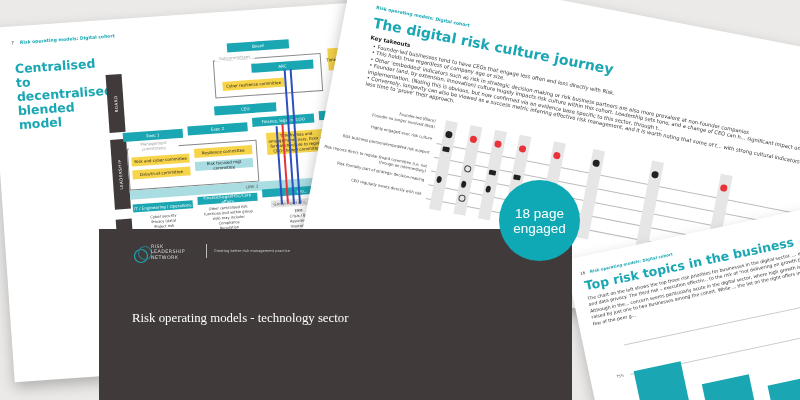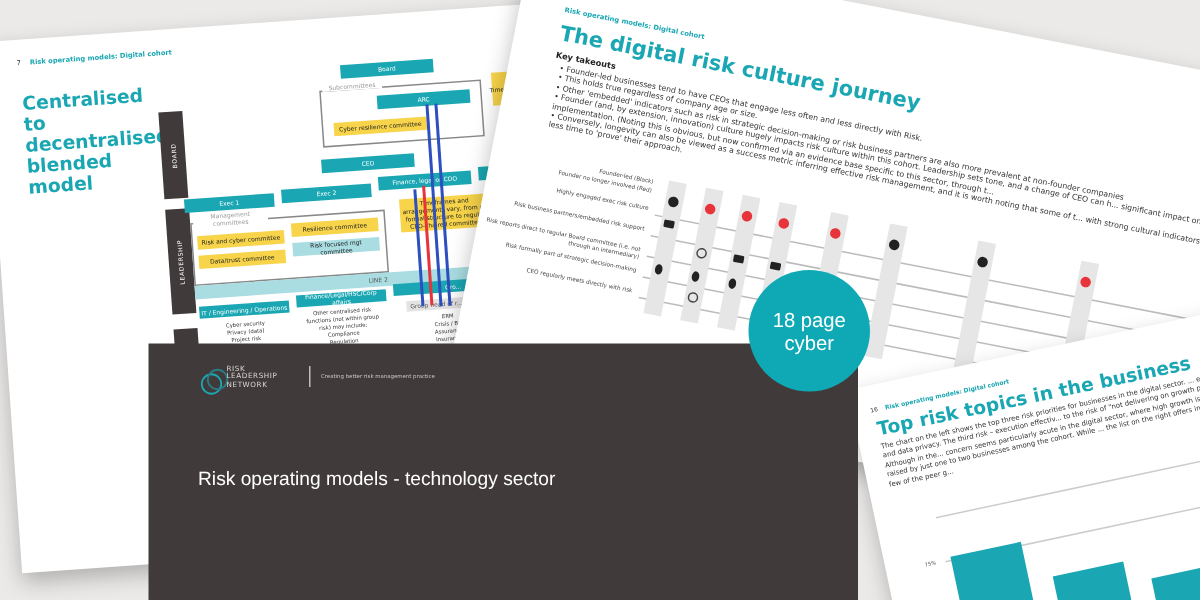--- a/index.html
+++ b/index.html
@@ -47,21 +47,21 @@
   .bar { position: absolute; background: #1aa7b3; bottom: 0; }
   .gridline { position: absolute; height: 0.6px; background: #ccc; }
   .ytick { position: absolute; font-size: 3.5px; color: #555; }
 
   
   .cover { position: absolute; left: 99px; top: 229px; width: 473px; height: 171px; background: #403b3a; }
   .cover .logo { position: absolute; left: 33px; top: 16px; width: 30px; height: 20px; }
   .cover .brand { position: absolute; left: 52px; top: 15px; font-size: 4.8px; line-height: 5.4px; color: #d9d9d9; letter-spacing: 0.4px; }
   .cover .sep { position: absolute; left: 107px; top: 15px; width: 1px; height: 14px; background: #bdbdbd; }
   .cover .tagline { position: absolute; left: 115px; top: 20px; font-size: 3.6px; color: #c8c8c8; }
-  .cover .title { position: absolute; left: 33px; top: 82px; font-size: 12.8px; color: #fff; font-family: Liberation Sans, sans-serif; }
+  .cover .title { position: absolute; left: 33px; top: 82px; font-size: 12.8px; color: #fff; font-family: Liberation Serif, serif; }
 
   .badge { position: absolute; left: 499px; top: 180px; width: 81px; height: 81px; border-radius: 50%; background: #0fa9b6; color: #fff; display: flex; flex-direction: column; align-items: center; justify-content: center; font-size: 13.5px; line-height: 15px; font-family: "Liberation Sans", sans-serif; }
 </style>
 </head>
 <body>
 
 <div class="stage">
 
   <div class="page page-left">
     <div class="runhead"><span class="num">7</span><span>Risk operating models: Digital cohort</span></div>
@@ -213,16 +213,16 @@
       <div>LEADERSHIP</div>
       <div>NETWORK</div>
     </div>
     <div class="sep"></div>
     <div class="tagline">Creating better risk management practice</div>
     <div class="title">Risk operating models - technology sector</div>
   </div>
 
   <div class="badge">
     <div>18 page</div>
-    <div>cyber</div>
+    <div>engaged</div>
   </div>
 
 </div>
 
 </body></html>

